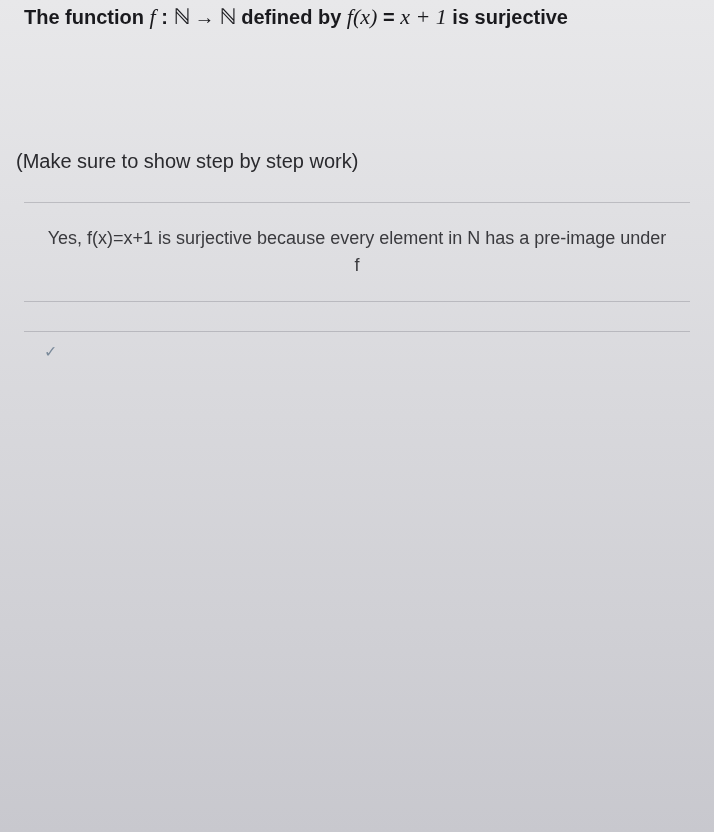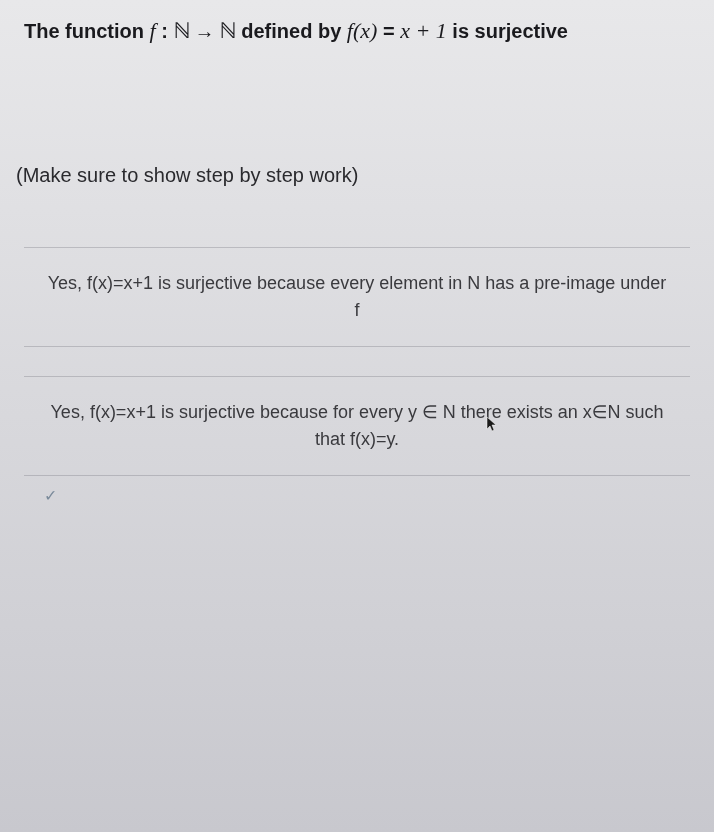--- a/index.html
+++ b/index.html
@@ -9,21 +9,21 @@
     }
     body {
       font-family: Arial, Helvetica, sans-serif;
       background: linear-gradient(180deg, #e8e8ea 0%, #d8d8dc 50%, #c8c8ce 100%);
       width: 714px;
       height: 832px;
       overflow: hidden;
       color: #2a2a2e;
     }
     .container {
-      padding: 14px 0 0 24px;
+      padding: 0 0 0 24px;
     }
     .question-line {
       font-size: 20px;
       font-weight: 600;
       color: #1a1a1e;
       margin-bottom: 120px;
       white-space: nowrap;
     }
     .question-line .math-f {
       font-family: 'Times New Roman', serif;
@@ -43,21 +43,21 @@
     }
     .question-line .math-expr {
       font-family: 'Times New Roman', serif;
       font-style: italic;
       font-weight: normal;
       font-size: 22px;
     }
     .instruction {
       font-size: 20px;
       color: #2a2a2e;
-      margin-bottom: 60px;
+      margin-bottom: 29px;
       margin-left: -8px;
     }
     .options {
       padding-right: 24px;
     }
     .option {
       padding: 22px 20px 22px 20px;
       border-top: 1px solid rgba(120,120,128,0.35);
       font-size: 18px;
       line-height: 1.5;
@@ -105,22 +105,17 @@
     <span>The function </span><span class="math-f">f</span><span> : </span><span class="math-bb">ℕ</span><span class="math-arrow"> → </span><span class="math-bb">ℕ</span><span> defined by </span><span class="math-expr">f(x)</span><span> = </span><span class="math-expr">x + 1</span><span> is surjective</span>
   </div>
 
   <div class="instruction">(Make sure to show step by step work)</div>
 
   <div class="options">
     <div class="option">
       <span>Yes, f(x)=x+1 is surjective because every element in N has a pre-image under f</span>
     </div>
     <div class="spacer-1"></div>
-    <div class="option">
-      <span>Yes, f(x)=x+1 is surjective because for every y ∈ N ther<span class="cursor"><svg width="14" height="18" viewBox="0 0 14 18">
-              <path d="M1 1 L1 13 L4 10 L6 15 L8 14 L6 9 L10 9 Z" fill="#1a1a1a" stroke="#fff" stroke-width="0.5"></path>
-            </svg></span>e exists an x∈N such that f(x)=y.</span>
-    </div>
     <div class="check-row">
       <span class="checkmark">✓</span>
     </div>
   </div>
 </div>
 
 </body></html>

